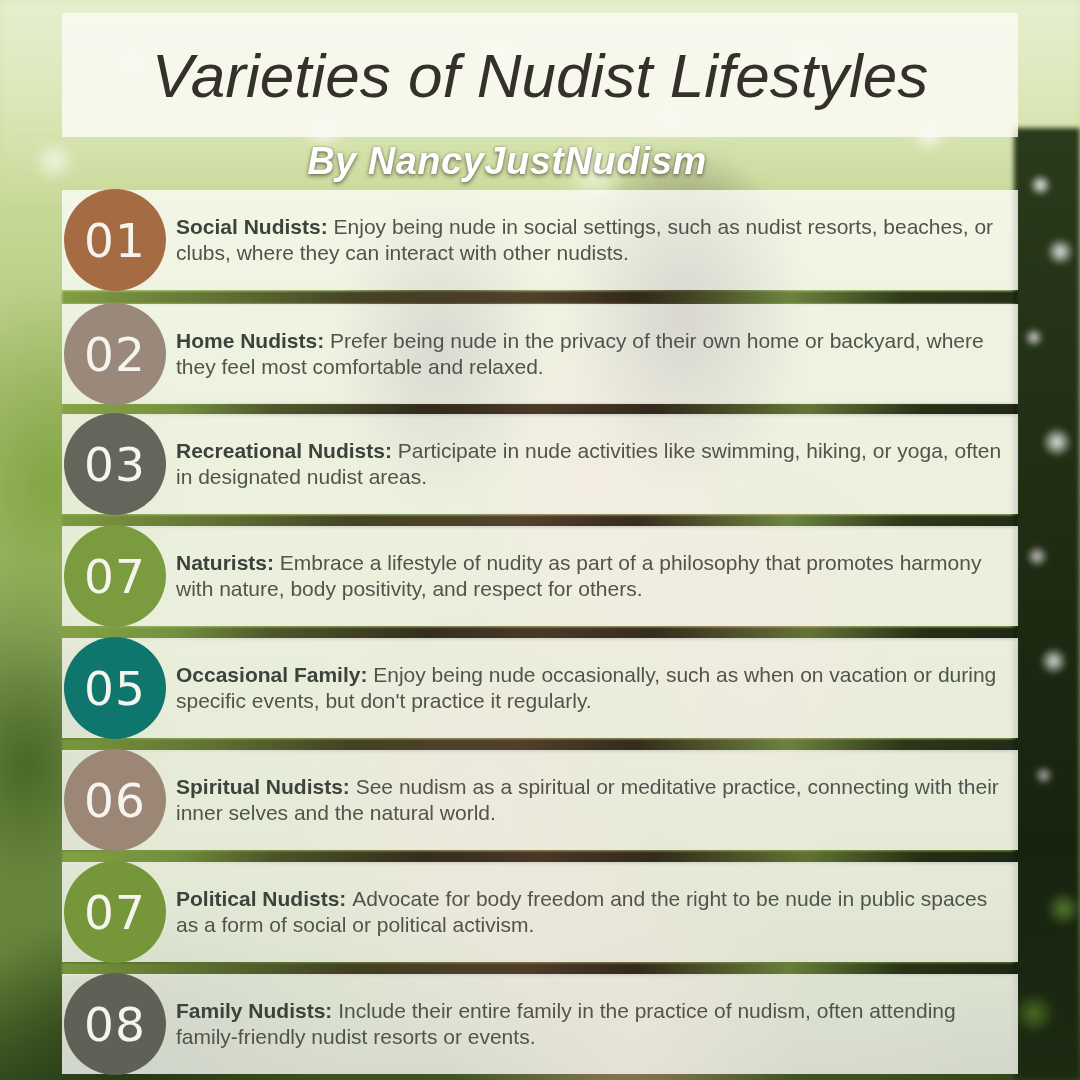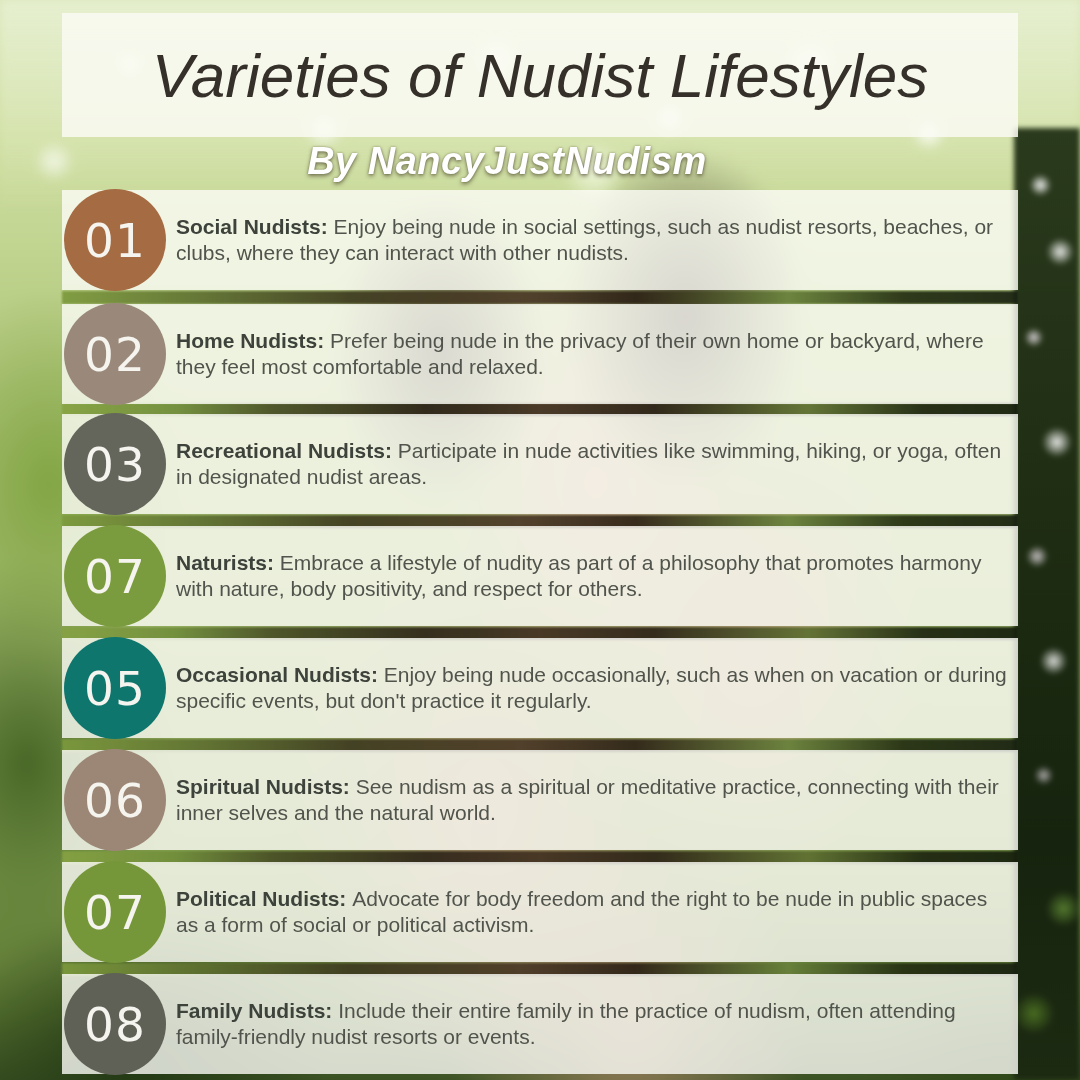--- a/index.html
+++ b/index.html
@@ -149,21 +149,21 @@
     <div class="badge" style="background-color: rgb(123, 156, 62);">07</div>
     <div class="row-text">
       <p><b>Naturists: </b><span>Embrace a lifestyle of nudity as part of a philosophy that promotes harmony with nature, body positivity, and respect for others.</span></p>
     </div>
   </div>
 
   <div class="row r5">
     <div class="row-bg"></div>
     <div class="badge" style="background-color: #0f766e;">05</div>
     <div class="row-text">
-      <p><b>Occasional Nudists: </b><span>Enjoy being nude occasionally, such as when on vacation or during specific events, but don't practice it regularly.</span></p>
+      <p><b>Occasional Family: </b><span>Enjoy being nude occasionally, such as when on vacation or during specific events, but don't practice it regularly.</span></p>
     </div>
   </div>
 
   <div class="row r6">
     <div class="row-bg"></div>
     <div class="badge" style="background-color: rgb(156, 135, 118);">06</div>
     <div class="row-text">
       <p><b>Spiritual Nudists: </b><span>See nudism as a spiritual or meditative practice, connecting with their inner selves and the natural world.</span></p>
     </div>
   </div>

